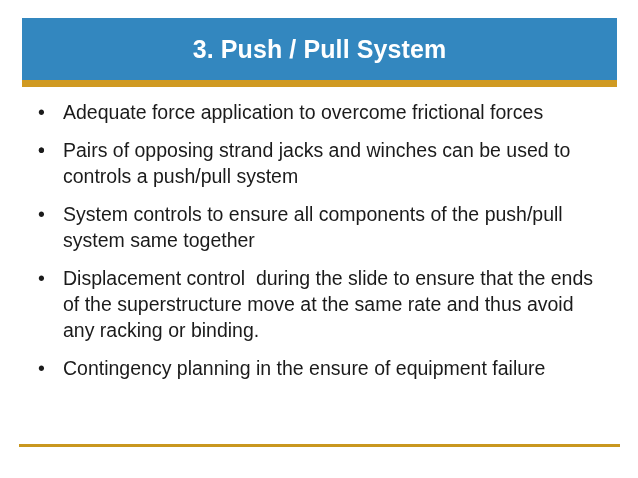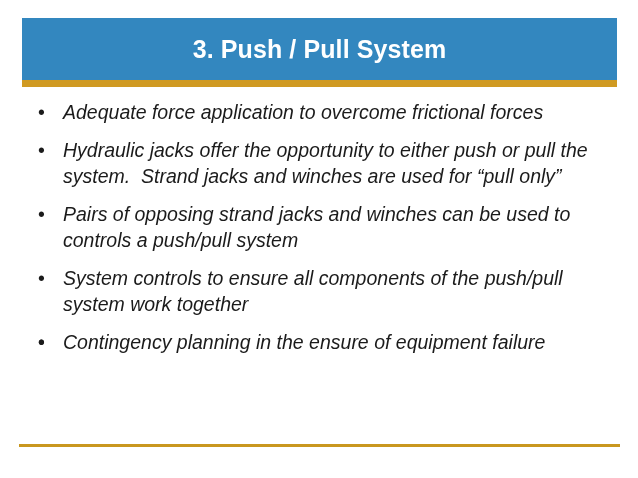--- a/index.html
+++ b/index.html
@@ -73,21 +73,20 @@
     left: 38px;
     top: 0;
     width: 10px;
     line-height: 26px;
     font-size: 19.5px;
     color: #1b1b1b;
   }
   .bullet .txt {
     display: block;
     white-space: pre-wrap;
-    font-style: italic;
   }
 
   
   .bottom-rule {
     position: absolute;
     left: 19px;
     top: 444px;
     width: 601px;
     height: 3px;
     background: #c9971f;
@@ -105,35 +104,35 @@
 
   <div class="body-area">
 
     <div class="bullet">
       <span class="dot">•</span>
       <span class="txt">Adequate force application to overcome frictional forces</span>
     </div>
 
     <div class="bullet">
       <span class="dot">•</span>
-      <span class="txt">Hydraulic jacks offer the opportunity to either push or pull the system.  Strand jacks and winches are used for “pull only”</span>
     </div>
 
     <div class="bullet">
       <span class="dot">•</span>
       <span class="txt">Pairs of opposing strand jacks and winches can be used to controls a push/pull system</span>
     </div>
 
     <div class="bullet">
       <span class="dot">•</span>
-      <span class="txt">System controls to ensure all components of the push/pull system work together</span>
+      <span class="txt">System controls to ensure all components of the push/pull system same together</span>
     </div>
 
     <div class="bullet">
       <span class="dot">•</span>
+      <span class="txt">Displacement control  during the slide to ensure that the ends of the superstructure move at the same rate and thus avoid any racking or binding.</span>
     </div>
 
     <div class="bullet">
       <span class="dot">•</span>
       <span class="txt">Contingency planning in the ensure of equipment failure</span>
     </div>
 
   </div>
 
   <div class="bottom-rule"></div>

